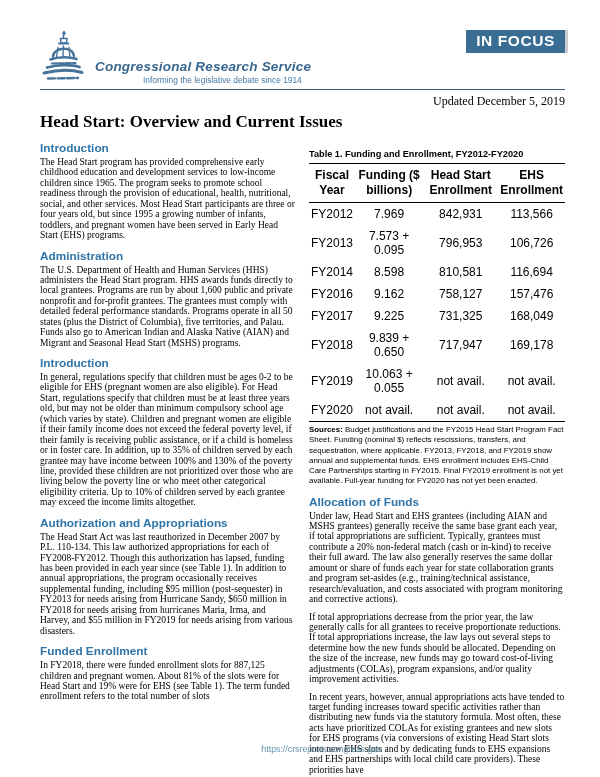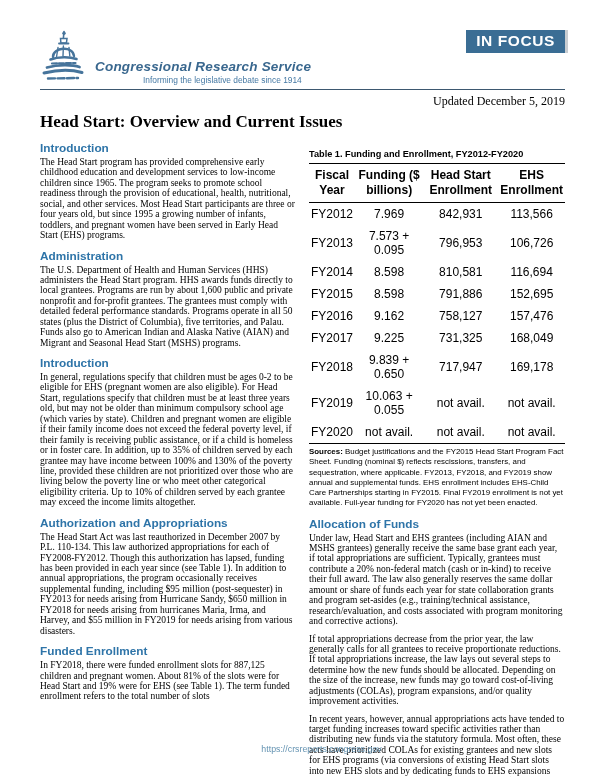--- a/index.html
+++ b/index.html
@@ -177,26 +177,20 @@
             <td>796,953</td>
             <td>106,726</td>
           </tr>
           <tr>
             <td>FY2014</td>
             <td>8.598</td>
             <td>810,581</td>
             <td>116,694</td>
           </tr>
           <tr>
-            <td>FY2015</td>
-            <td>8.598</td>
-            <td>791,886</td>
-            <td>152,695</td>
-          </tr>
-          <tr>
             <td>FY2016</td>
             <td>9.162</td>
             <td>758,127</td>
             <td>157,476</td>
           </tr>
           <tr>
             <td>FY2017</td>
             <td>9.225</td>
             <td>731,325</td>
             <td>168,049</td>

